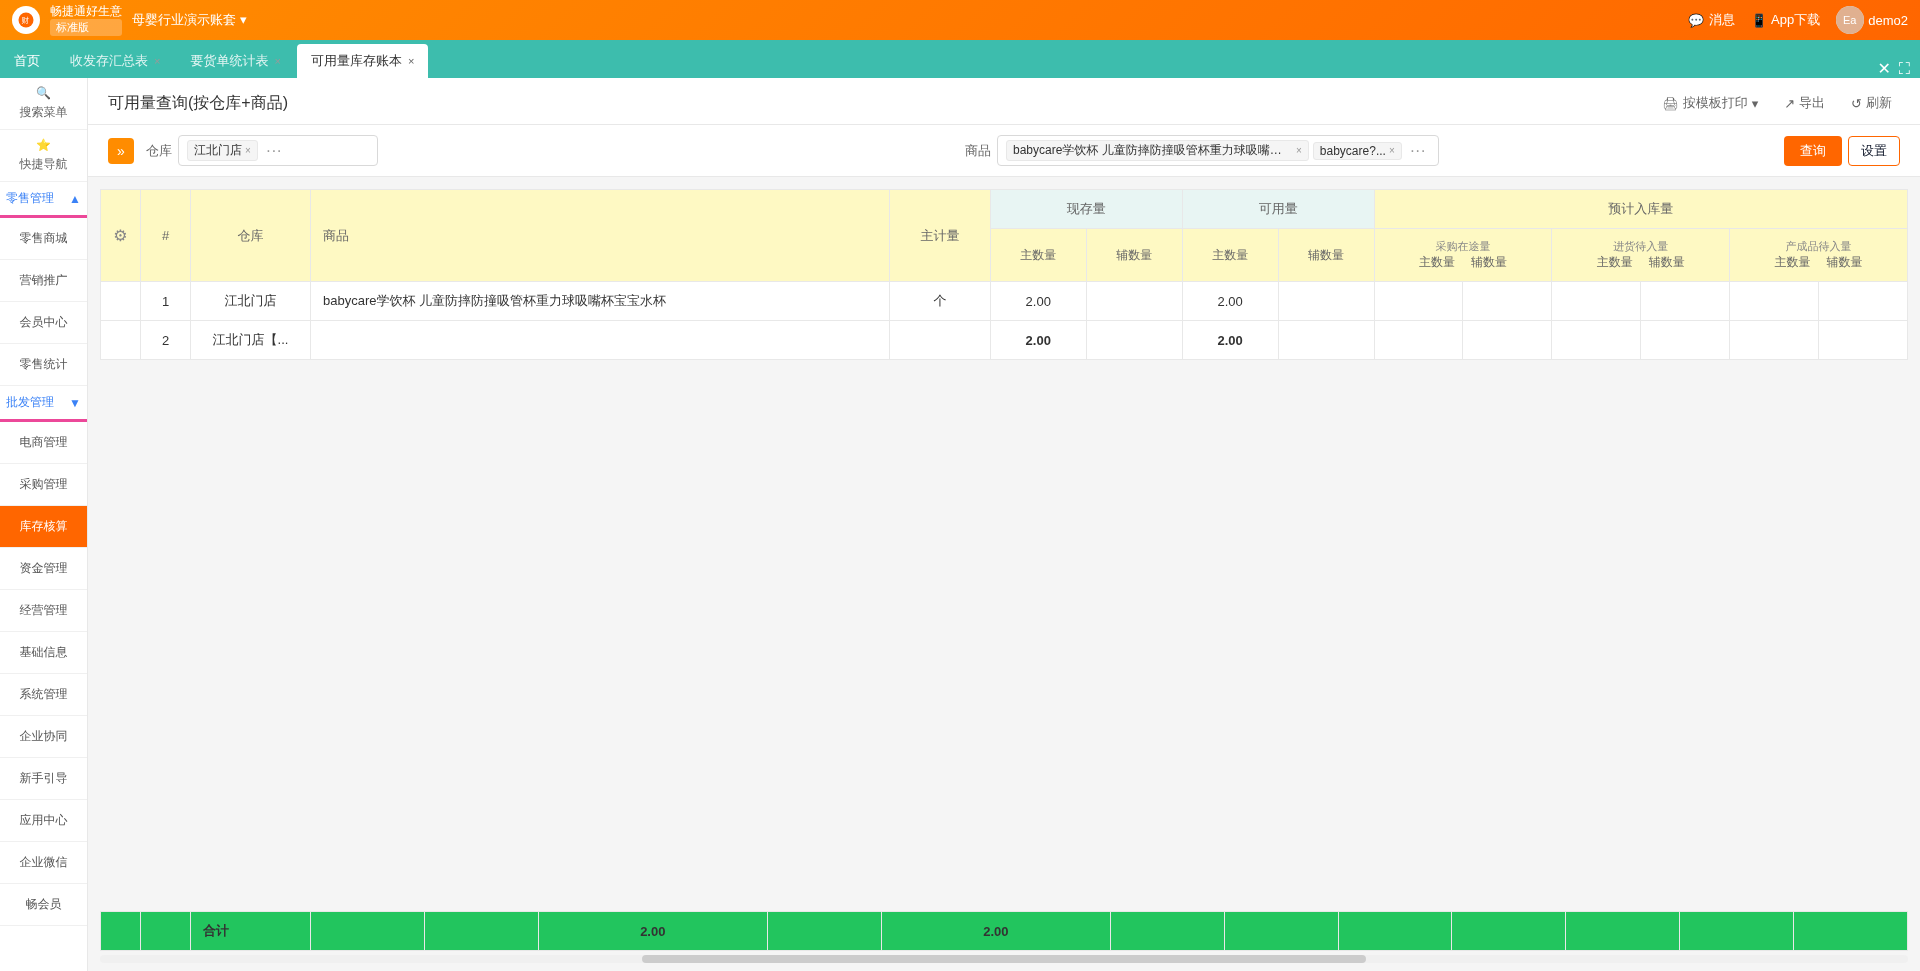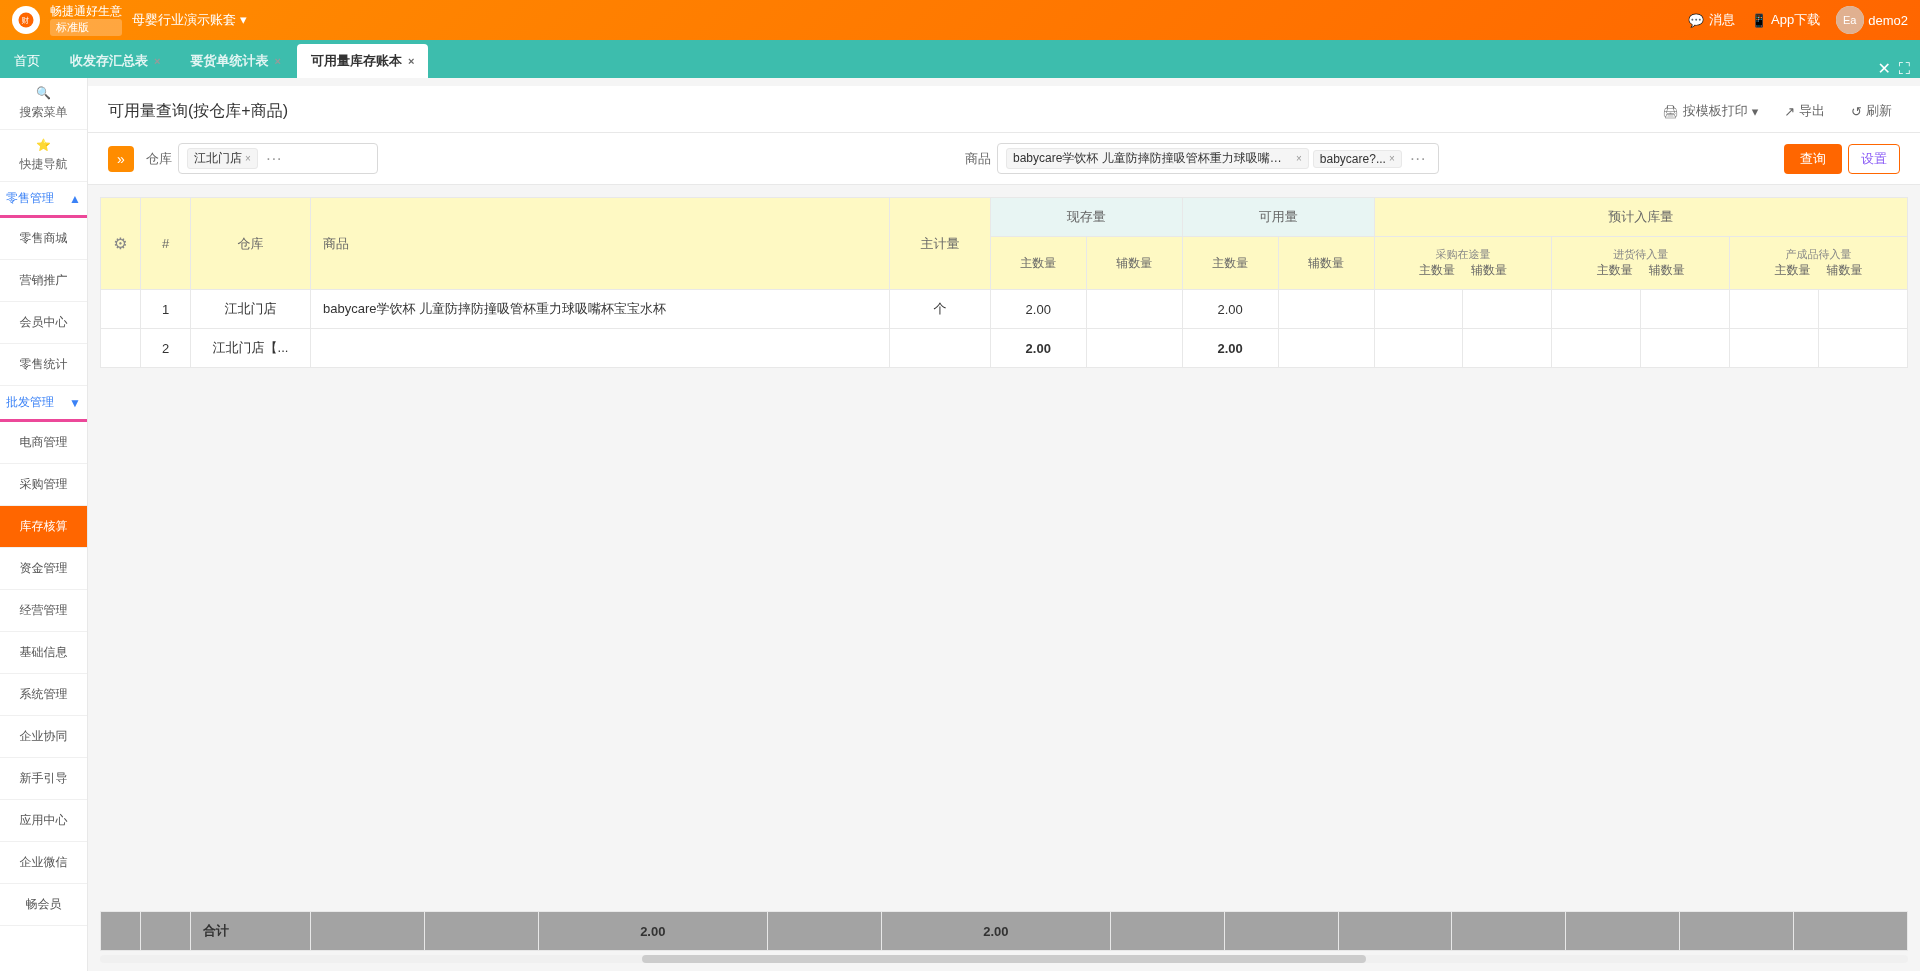--- a/index.html
+++ b/index.html
@@ -41,21 +41,20 @@
       display: flex;
       align-items: center;
       gap: 6px;
       cursor: pointer;
       font-size: 13px;
       color: rgba(255,255,255,0.85);
       background: transparent;
       border-radius: 4px 4px 0 0;
       margin-right: 2px;
       margin-top: 4px;
-      font-weight: bold;
     }
     .nav-tab.home { color: white; font-weight: 400; }
     .nav-tab.active { background: white; color: #333; }
     .nav-tab .close-x { color: #999; font-size: 11px; cursor: pointer; }
     .nav-tab.active .close-x { color: #666; }
     .nav-tab-spacer { flex: 1; }
     .nav-right-icons { display: flex; align-items: center; gap: 8px; padding: 0 10px; color: white; }
     .nav-right-icons span { cursor: pointer; font-size: 16px; }
 
     
@@ -108,21 +107,20 @@
 
     
     .page-header {
       background: white;
       padding: 12px 20px 8px;
       display: flex;
       align-items: center;
       justify-content: space-between;
       border-bottom: 1px solid #e8e8e8;
       flex-shrink: 0;
-      margin-top: 8px;
     }
     .page-title { font-size: 16px; color: #333; font-weight: 500; }
     .page-actions { display: flex; align-items: center; gap: 10px; }
     .page-action-btn {
       display: flex;
       align-items: center;
       gap: 4px;
       color: #666;
       font-size: 13px;
       cursor: pointer;
@@ -185,21 +183,21 @@
       background: #ff6600;
       color: white;
       border: none;
       border-radius: 4px;
       padding: 6px 16px;
       font-size: 13px;
       cursor: pointer;
     }
     .btn-settings {
       background: white;
-      color: #8b5cf6;
+      color: #0f172a;
       border: 1px solid #ff6600;
       border-radius: 4px;
       padding: 5px 12px;
       font-size: 13px;
       cursor: pointer;
     }
 
     
     .table-container {
       flex: 1;
@@ -232,21 +230,21 @@
       width: 40px;
       background: #f5f7fa;
     }
     .col-num { width: 50px; }
     .col-warehouse { width: 120px; }
     .col-product { text-align: left !important; }
     .td-product { text-align: left !important; }
     .th-group { background: #e8f5f3 !important; }
 
     .total-row { background: #fffbe6; }
-    .total-row td { font-weight: 500; color: #333; background: #a3a3a3; }
+    .total-row td { font-weight: 500; color: #333; background: #22c55e; }
 
     
     ::-webkit-scrollbar { width: 6px; height: 6px; }
     ::-webkit-scrollbar-track { background: #f1f1f1; }
     ::-webkit-scrollbar-thumb { background: #ccc; border-radius: 3px; }
 
     .settings-gear { font-size: 16px; color: #888; cursor: pointer; }
 
     .sub-th { font-size: 12px; }
   </style>

